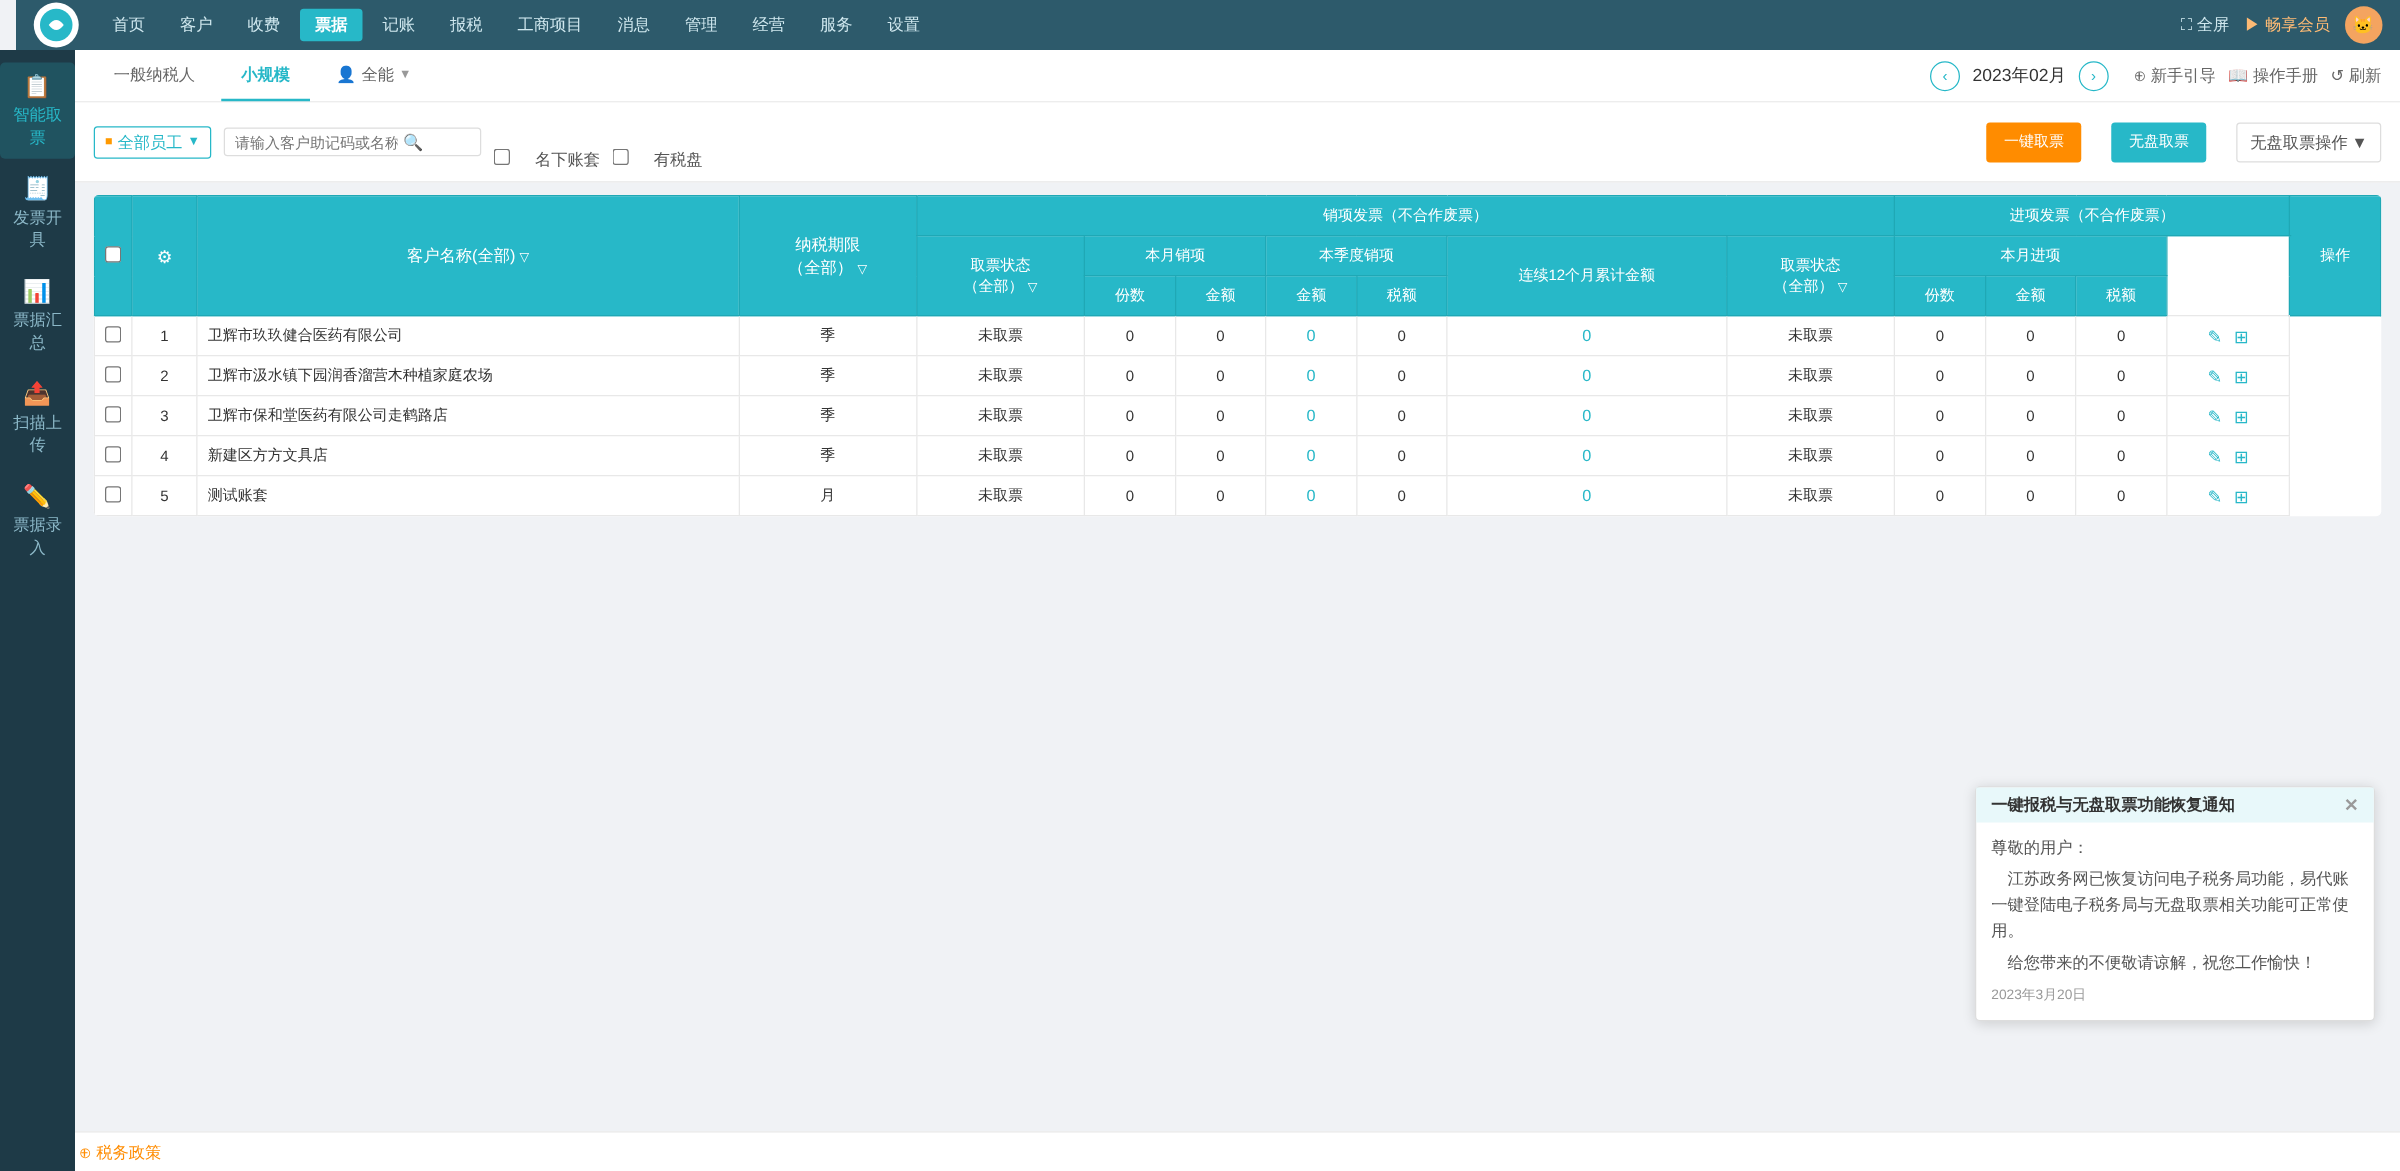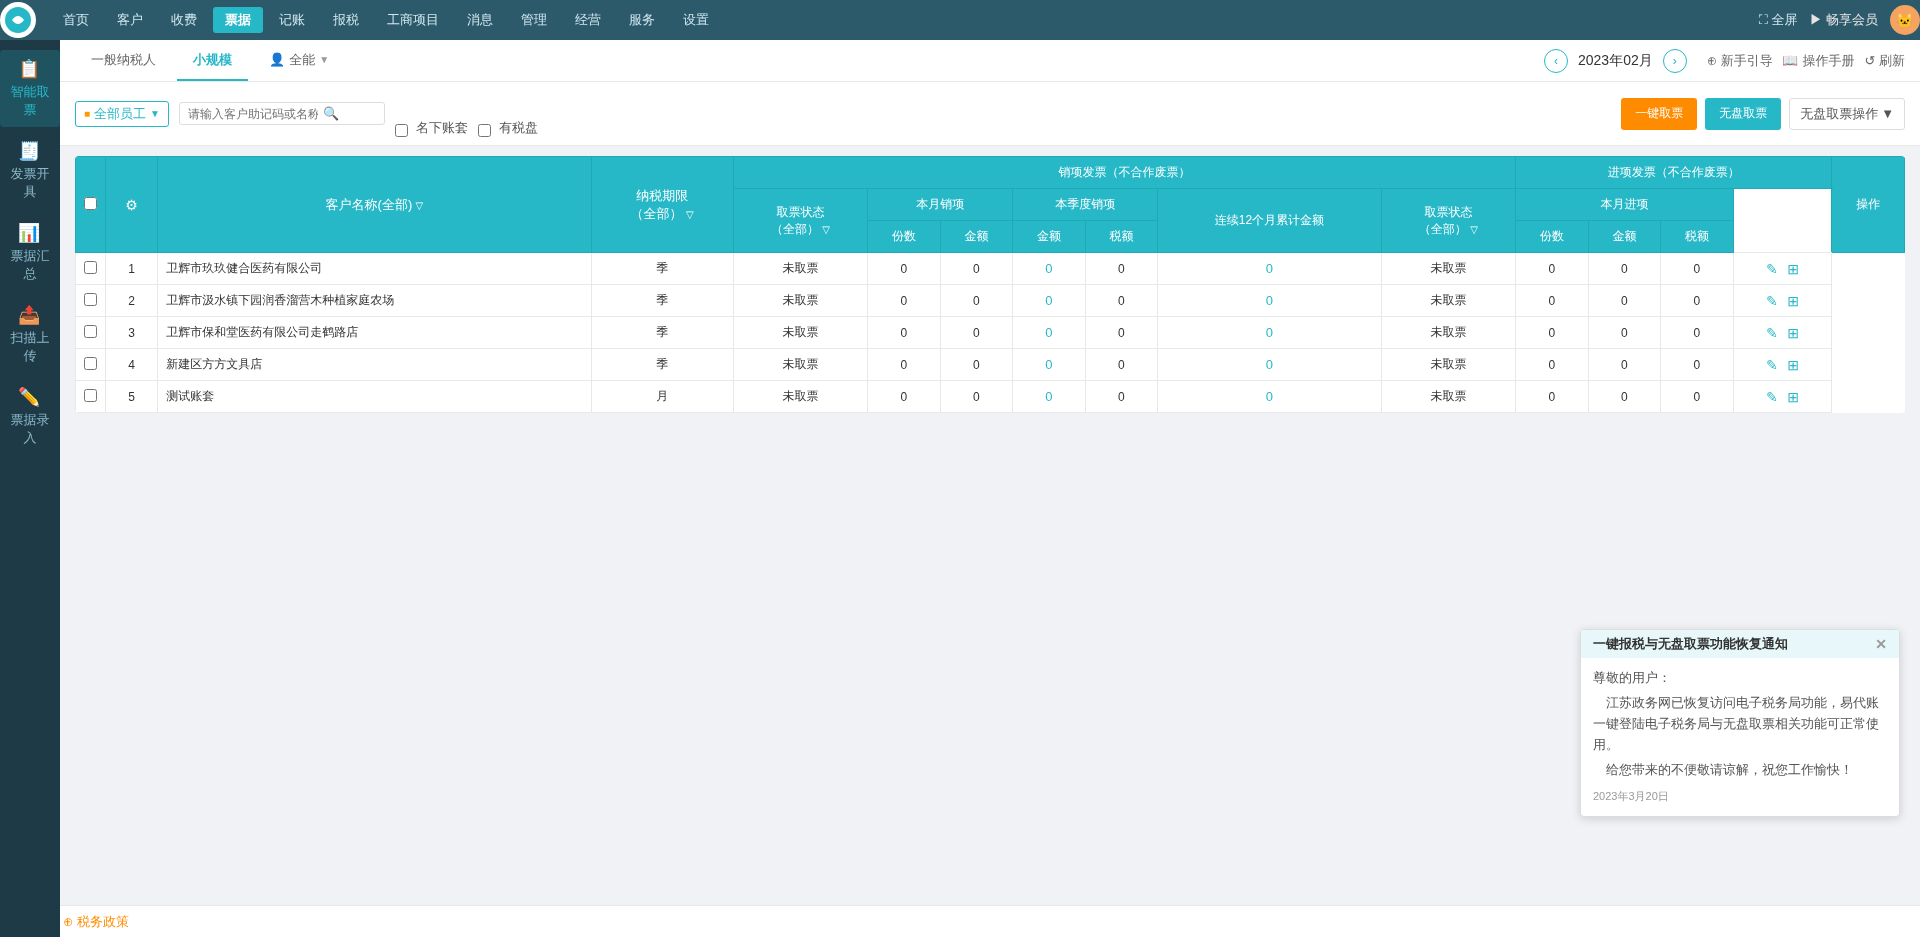--- a/index.html
+++ b/index.html
@@ -4,24 +4,24 @@
   <style>
     * { box-sizing: border-box; margin: 0; padding: 0; font-family: 'Microsoft YaHei', '微软雅黑', Arial, sans-serif; font-size: 13px; }
     body { background: #f0f2f5; overflow: hidden; }
 
     
     .top-nav {
       background: #2d5a6b;
       height: 40px;
       display: flex;
       align-items: center;
-      padding: 0 0;
+      padding: 0 14px;
       color: #fff;
       position: fixed;
-      top: 0; left: 0; right: 0;
+      top: 0; left: 13px; right: 0;
       z-index: 100;
     }
     .top-nav .logo {
       width: 36px; height: 36px;
       background: #fff;
       border-radius: 50%;
       display: flex; align-items: center; justify-content: center;
       margin-right: 15px;
       overflow: hidden;
     }
@@ -159,24 +159,24 @@
       border: 1px solid #ddd;
       border-radius: 3px;
       padding: 3px 8px;
       display: flex; align-items: center; gap: 5px;
       width: 206px;
     }
     .toolbar .search-box input {
       border: none; outline: none; font-size: 12px; color: #999; width: 130px;
     }
     .toolbar .checkbox-label {
-      display: flex; align-items: flex-end; gap: 8px; font-size: 12px; color: #555; cursor: pointer; margin-top: 29px;
+      display: flex; align-items: flex-start; gap: 20px; font-size: 12px; color: #555; cursor: pointer; margin-top: 29px;
     }
     .toolbar .checkbox-label input { cursor: pointer; }
-    .toolbar .right-btns { margin-left: auto; display: flex; gap: 8px; }
+    .toolbar .right-btns { margin-left: auto; display: flex; gap: 24px; }
     .btn-orange {
       background: #ff8c00;
       color: #fff;
       border: none;
       padding: 6px 14px;
       border-radius: 3px;
       cursor: pointer;
       font-size: 12px;
     }
     .btn-teal {
@@ -303,21 +303,21 @@
     <span class="nav-item">报税</span>
     <span class="nav-item">工商项目</span>
     <span class="nav-item">消息</span>
     <span class="nav-item">管理</span>
     <span class="nav-item">经营</span>
     <span class="nav-item">服务</span>
     <span class="nav-item">设置</span>
   </div>
   <div class="right-actions">
     <span>⛶ <span>全屏</span></span>
-    <span style="color:#e5e5e5;text-align:right;">▶ <span>畅享会员</span></span>
+    <span style="color:#fdba74;text-align:right;">▶ <span>畅享会员</span></span>
     <div class="avatar">🐱</div>
   </div>
 </div>
 
 <div class="sidebar">
   <div class="sidebar-item active">
     <span class="icon">📋</span>
     <span>智能取票</span>
   </div>
   <div class="sidebar-item">

